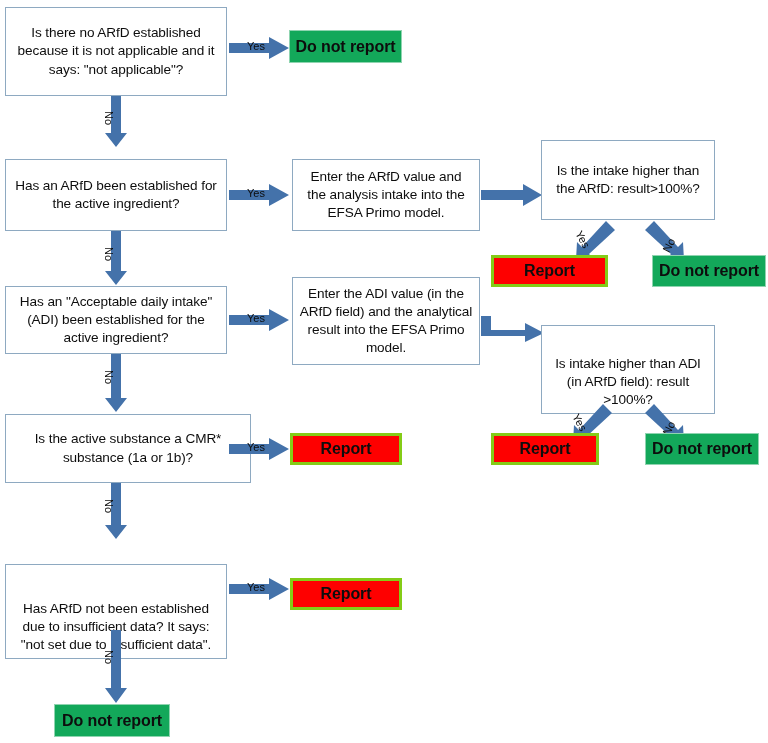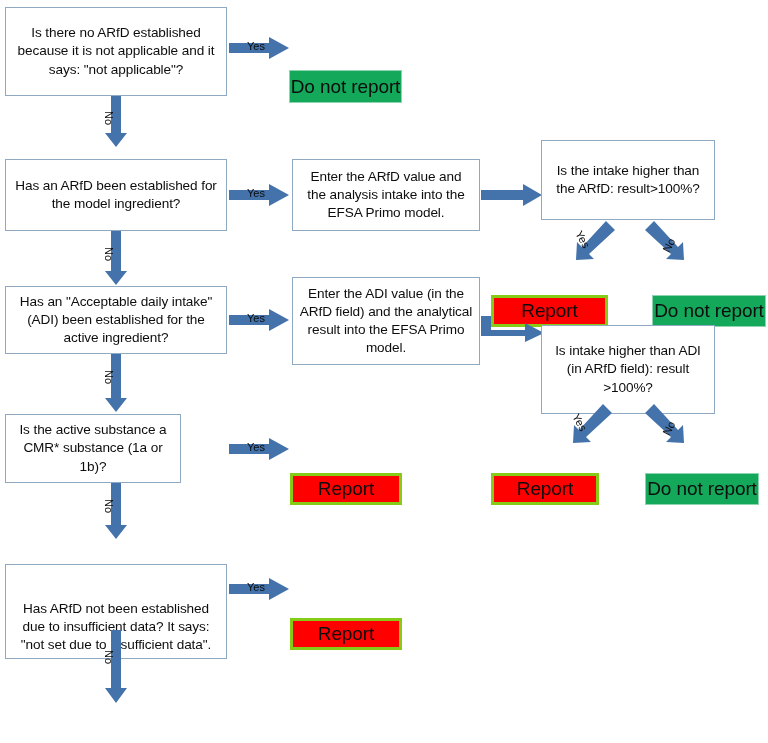--- a/index.html
+++ b/index.html
@@ -39,25 +39,24 @@
     background: #ffffff;
     border: 1px solid #8ea9c1;
     color: #0d0d0d;
     font-size: 13.6px;
     line-height: 1.33;
     font-weight: 400;
     letter-spacing: -0.1px;
   }
 
   .terminal {
-    font-weight: normal;
-    font-size: 19px;
+    font-weight: bold;
+    font-size: 16px;
     color: #0d0d0d;
     letter-spacing: -0.1px;
-    margin-top: 40px;
   }
   .terminal.report {
     background: #fe0000;
     border: 3px solid #84cc16;
   }
   .terminal.noreport {
     background: #13a85a;
     border: 1px solid #8fd4b0;
   }
 
@@ -112,21 +111,21 @@
   </div>
 
   <div class="arrow" style="left:104px; top:96px; width:24px; height:52px;">
     <svg width="24" height="52" viewBox="0 0 24 52">
       <polygon points="7,0 17,0 17,37 23,37 12,51 1,37 7,37" fill="#4472aa"></polygon>
     </svg>
   </div>
   <div class="arrow-label vertical" style="left:114px; top:111px;">No</div>
 
   <div class="node decision" style="left:5px; top:159px; width:222px; height:72px; padding:4px 8px;">
-    <span class="label">Has an ARfD been established for the model ingredient?</span>
+    <span class="label">Has an ARfD been established for the active ingredient?</span>
   </div>
 
   <div class="arrow" style="left:229px; top:184px; width:62px; height:22px;">
     <svg width="62" height="22" viewBox="0 0 62 22">
       <polygon points="0,6 40,6 40,0 60,11 40,22 40,16 0,16" fill="#4472aa"></polygon>
     </svg>
   </div>
   <div class="arrow-label" style="left:247px; top:188px;">Yes</div>
 
   <div class="node process" style="left:292px; top:159px; width:188px; height:72px; padding:4px 8px;">
@@ -186,21 +185,21 @@
   <div class="node process" style="left:292px; top:277px; width:188px; height:88px; padding:4px 0;">
     <span class="label">Enter the ADI value (in the ARfD field) and the analytical result into the EFSA Primo model.</span>
   </div>
 
   <div class="arrow" style="left:481px; top:316px; width:64px; height:26px;">
     <svg width="64" height="26" viewBox="0 0 64 26">
       <polygon points="0,0 10,0 10,14 44,14 44,7 63,17 44,26 44,20 0,20" fill="#4472aa"></polygon>
     </svg>
   </div>
 
-  <div class="node decision" style="left:541px; top:325px; width:174px; height:89px; padding:4px 8px;">
+  <div class="node decision" style="left:541px; top:325px; width:174px; height:89px; padding:4px 8px;align-items:flex-end;">
     <span class="label">Is intake higher than ADI (in ARfD field): result &gt;100%?</span>
   </div>
 
   <div class="arrow" style="left:565px; top:404px; width:48px; height:40px;">
     <svg width="48" height="40" viewBox="0 0 48 40">
       <polygon points="38,0 47,9 21,33 26,38 8,39 9,21 14,26" fill="#4472aa"></polygon>
     </svg>
   </div>
   <div class="arrow-label diag-left" style="left:580px; top:412px;">Yes</div>
 
@@ -219,21 +218,21 @@
     <span class="label">Do not report</span>
   </div>
 
   <div class="arrow" style="left:104px; top:354px; width:24px; height:59px;">
     <svg width="24" height="59" viewBox="0 0 24 59">
       <polygon points="7,0 17,0 17,44 23,44 12,58 1,44 7,44" fill="#4472aa"></polygon>
     </svg>
   </div>
   <div class="arrow-label vertical" style="left:114px; top:370px;">No</div>
 
-  <div class="node decision" style="left:5px; top:414px; width:176px; height:69px; padding:4px 8px;text-align:center;">
+  <div class="node decision" style="left:5px; top:414px; width:246px; height:69px; padding:4px 8px;text-align:center;">
     <span class="label">Is the active substance a CMR* substance (1a or 1b)?</span>
   </div>
 
   <div class="arrow" style="left:229px; top:438px; width:62px; height:22px;">
     <svg width="62" height="22" viewBox="0 0 62 22">
       <polygon points="0,6 40,6 40,0 60,11 40,22 40,16 0,16" fill="#4472aa"></polygon>
     </svg>
   </div>
   <div class="arrow-label" style="left:247px; top:442px;">Yes</div>
 

